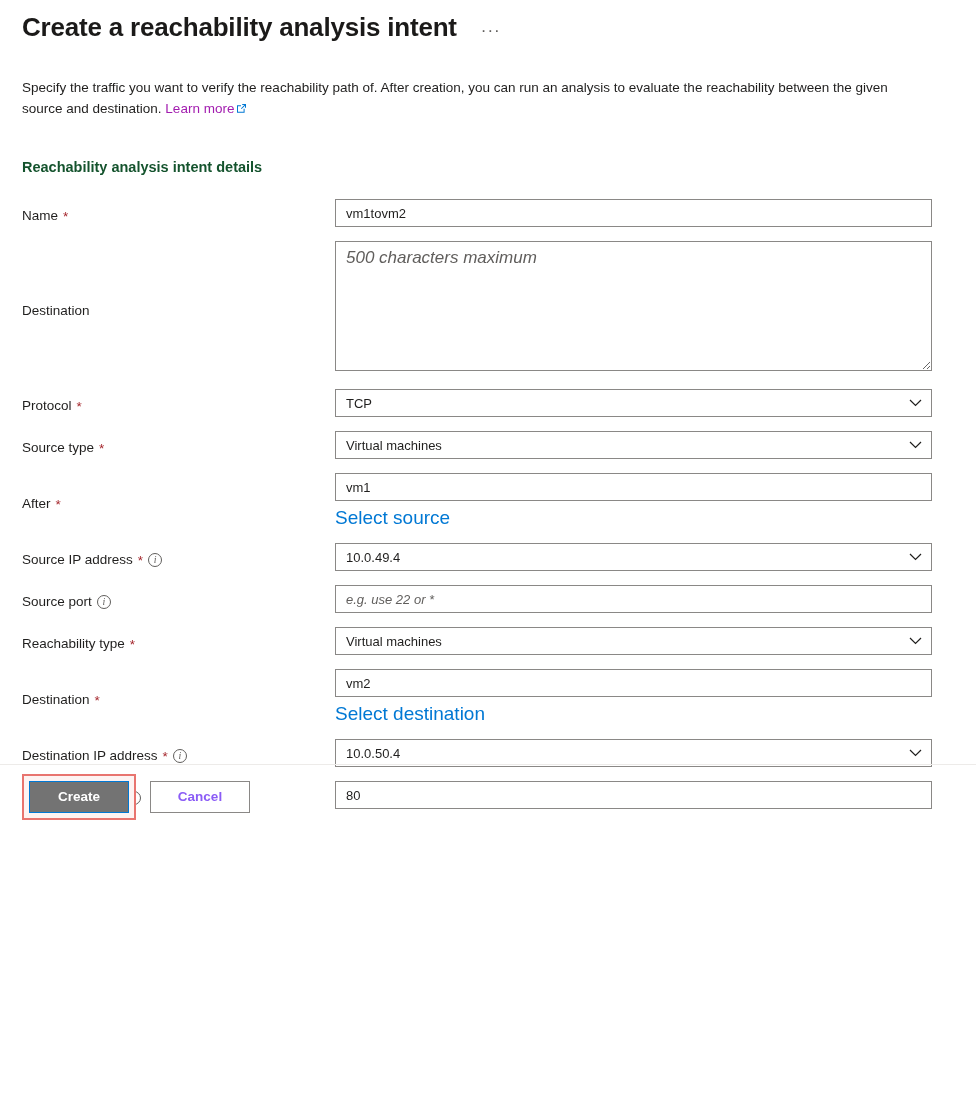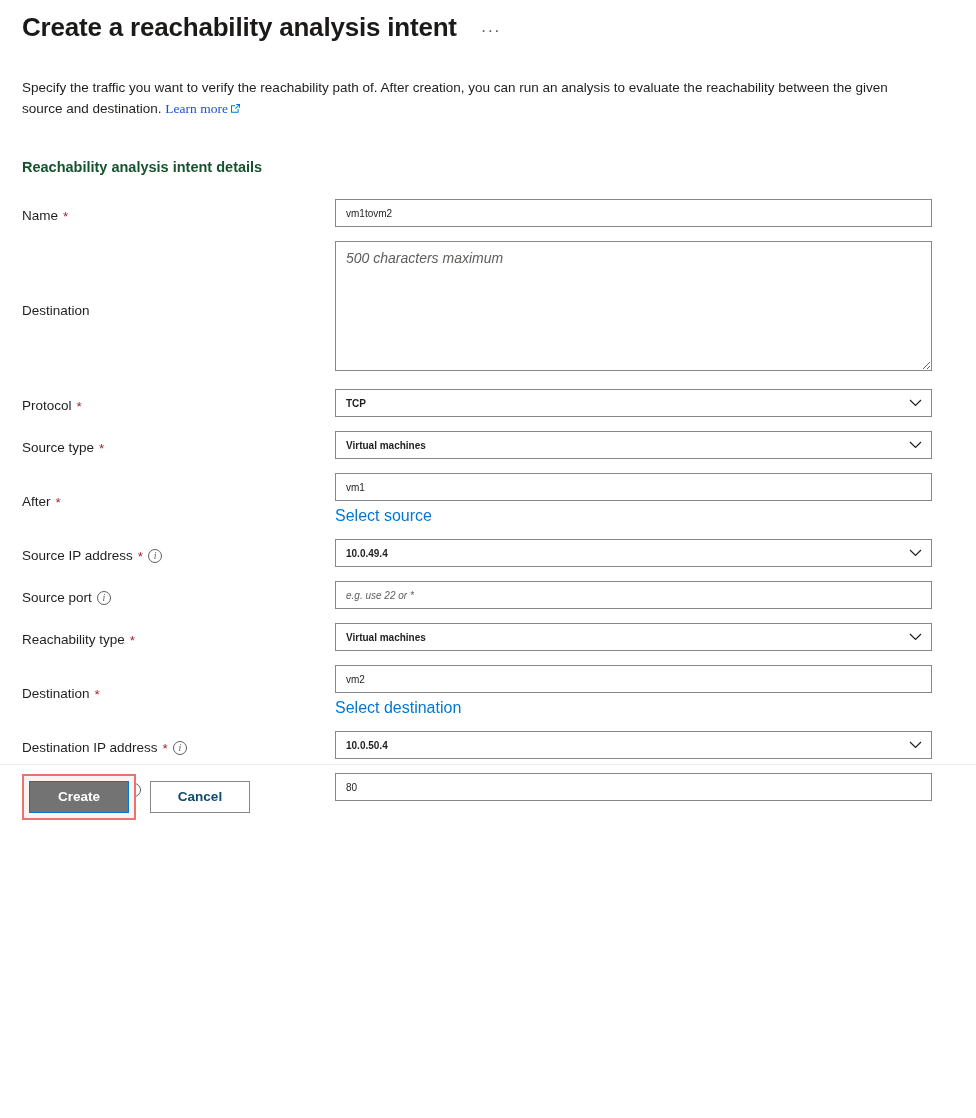--- a/index.html
+++ b/index.html
@@ -37,24 +37,23 @@
     letter-spacing: 1px;
   }
   .intro {
     margin: 34px 22px 0 22px;
     width: 906px;
     font-size: 13.5px;
     line-height: 21px;
     color: #201f1e;
   }
   .link {
-    color: #1d4ed8;
+    color: #a21caf;
     text-decoration: none;
     cursor: pointer;
-    font-family: Liberation Serif, serif;
   }
   .ext-icon {
     display: inline-block;
     margin-left: 2px;
     vertical-align: -1px;
   }
   .section-title {
     margin: 40px 22px 0 22px;
     font-size: 14.5px;
     font-weight: bold;
@@ -101,65 +100,65 @@
     position: relative;
     top: 0px;
   }
   .field { flex: 1 1 auto; max-width: 597px; }
   .control {
     width: 597px;
     height: 28px;
     border: 1px solid #8a8886;
     background: #ffffff;
     font-family: "Liberation Sans", sans-serif;
-    font-size: 10px;
+    font-size: 13px;
     color: #201f1e;
     padding: 0 10px;
     display: block;
     outline: none;
   }
   .control::placeholder {
     color: #605e5c;
     font-style: italic;
   }
   .textarea {
     width: 597px;
     height: 130px;
     border: 1px solid #8a8886;
     background: #ffffff;
     font-family: "Liberation Sans", sans-serif;
-    font-size: 14px;
+    font-size: 17px;
     color: #201f1e;
     padding: 7px 10px;
     resize: vertical;
     outline: none;
     line-height: 18px;
   }
   .textarea::placeholder {
     color: #605e5c;
     font-style: italic;
   }
   .select-wrap {
     position: relative;
     width: 597px;
     height: 28px;
   }
-  .select-wrap .control { padding-right: 28px; font-weight: bold; }
+  .select-wrap .control { padding-right: 28px; }
   .chevron {
     position: absolute;
     right: 10px;
     top: 50%;
     transform: translateY(-50%);
     pointer-events: none;
     color: #201f1e;
   }
   .sublink {
     display: block;
     margin-top: 6px;
-    font-size: 16px;
+    font-size: 19px;
     color: #0078d4;
     cursor: pointer;
   }
   .divider {
     position: absolute;
     left: 0; right: 0;
     bottom: 63px;
     height: 1px;
     background: #edebe9;
   }
@@ -187,21 +186,21 @@
     padding: 0 16px;
   }
   .btn-primary {
     background: #737373;
     color: #ffffff;
     border: 1px solid #0078d4;
     font-weight: bold;
   }
   .btn-secondary {
     background: #ffffff;
-    color: #0c4a6e;
+    color: #8b5cf6;
     border: 1px solid #8a8886;
     font-weight: bold;
     margin-left: 4px;
   }
 </style>
 </head>
 <body>
 
 <div class="page">
 

